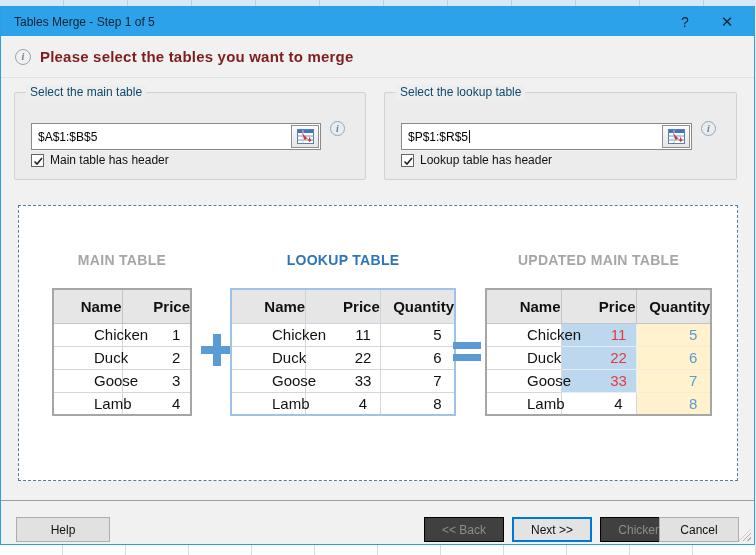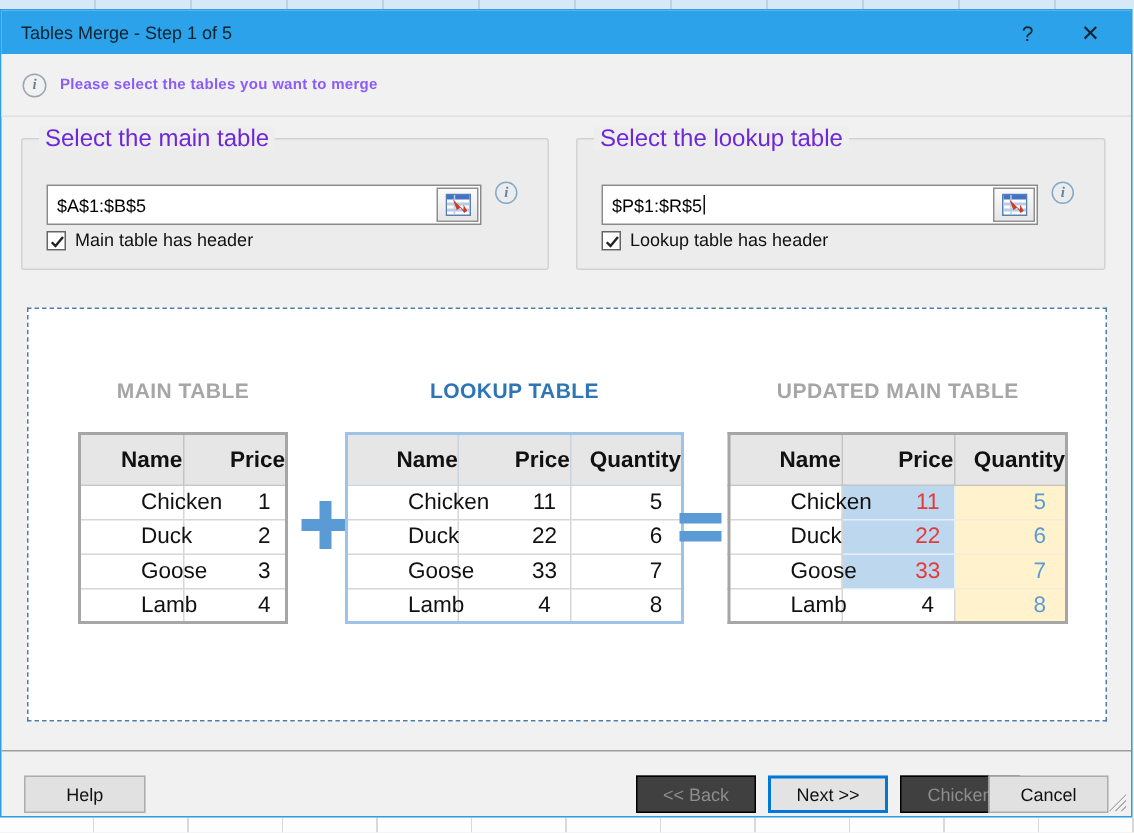--- a/index.html
+++ b/index.html
@@ -21,34 +21,34 @@
   .titlebar { position:absolute; left:0; top:0; width:100%; height:29px;
     background:var(--titlebar); display:flex; align-items:center; }
   .title-text { color:#10222e; font-size:12px; padding-left:13px; }
   .win-btn { position:absolute; top:0; width:34px; height:29px; color:#14242e;
     font-size:14px; display:flex; align-items:center; justify-content:center; cursor:default; }
   .win-help { right:52px; }
   .win-close { right:10px; font-size:15px; }
 
   .banner { position:absolute; left:0; top:29px; width:100%; height:42px;
     border-bottom:1px solid #e0e0e0; display:flex; align-items:center; padding-left:14px; background:#f1f1f1; }
-  .banner-title { font-size:10px; font-weight:bold; color:#8b5cf6; margin-left:9px; letter-spacing:0.2px; }
+  .banner-title { font-size:15px; font-weight:bold; color:#7f1d1d; margin-left:9px; letter-spacing:0.2px; }
 
   .info-i { width:16px; height:16px; border-radius:50%; border:1px solid #97a6b2; color:#6f828f;
     font-size:10px; font-weight:bold; font-family:"Liberation Serif", serif; font-style:italic;
     display:inline-flex; align-items:center; justify-content:center; flex:0 0 auto; background:transparent; }
   .info-i.blue { border-color:#84aac9; color:#5d86a8; width:15px; height:15px; }
 
   
   .groupbox { position:absolute; top:85px; height:88px; background:#ececec;
     border:1px solid #d2d2d2; border-radius:2px; }
   .groupbox.left  { left:13px;  width:352px; }
   .groupbox.right { left:383px; width:353px;padding-left:13px; }
   .group-legend { position:absolute; top:-8px; left:11px; background:#eeeeee; padding:0 4px;
-    font-size:16px; color:#6d28d9; line-height:15px; }
+    font-size:12px; color:#0c4a6e; line-height:15px; }
 
   .range-row { position:absolute; left:16px; top:22px; right:44px; height:43px; display:flex; align-items:center; }
   .range-input { flex:1; height:27px; background:#ffffff; border:1px solid #8a8a8a;
     display:flex; align-items:center; }
   .range-text { flex:1; font-size:12px; color:#000; padding-left:6px; white-space:nowrap; overflow:hidden; }
   .caret { display:inline-block; width:1px; height:13px; background:#111; vertical-align:-2px; margin-left:1px; }
   .range-btn { width:28px; height:23px; margin-right:1px; border:1px solid #8f8f8f;
     background:linear-gradient(#fbfbfb,#e6e6e6); display:flex; align-items:center; justify-content:center; cursor:pointer; }
   .after-input { position:absolute; right:20px; top:28px; }
 
@@ -85,21 +85,21 @@
   .plus-icon::before { content:""; position:absolute; left:0; top:12px; width:32px; height:8px; background:var(--symbol); }
   .plus-icon::after  { content:""; position:absolute; left:12px; top:0; width:8px; height:32px; background:var(--symbol); }
   .equals-icon { position:absolute; left:434px; top:136px; width:28px; height:19px; }
   .equals-icon::before { content:""; position:absolute; left:0; top:0; width:28px; height:7px; background:var(--symbol); }
   .equals-icon::after  { content:""; position:absolute; left:0; top:12px; width:28px; height:7px; background:var(--symbol); }
 
   
   .footer-sep { position:absolute; left:0; top:493px; width:100%; height:1px; background:#9d9d9d; }
   .btn { position:absolute; top:510px; width:80px; height:25px; background:#e1e1e1; border:1px solid #adadad;
     font-family:"Liberation Sans", sans-serif; font-size:12px; color:#111; cursor:pointer; }
-  .btn-help   { left:15px; width:81px; }
+  .btn-help   { left:15px; width:94px; }
   .btn-back   { left:423px; }
   .btn-next   { left:511px; border:2px solid var(--accent); background:#e3e3e3; }
   .btn-finish { left:599px; }
   .btn-cancel { left:658px; }
   .btn:disabled { background:#404040; color:#8d8d8d; border:1px solid #000000; cursor:default; }
 
   .resize-grip { position:absolute; right:3px; top:522px; width:12px; height:12px;
     background:repeating-linear-gradient(135deg, transparent 0 2px, #aeaeae 2px 3px);
     clip-path:polygon(100% 0, 100% 100%, 0 100%); }
 </style>

